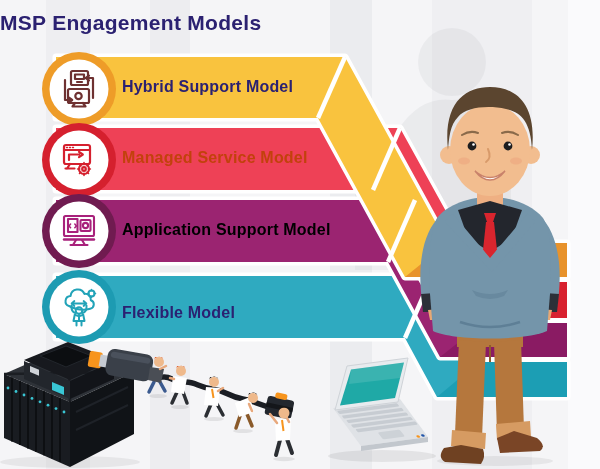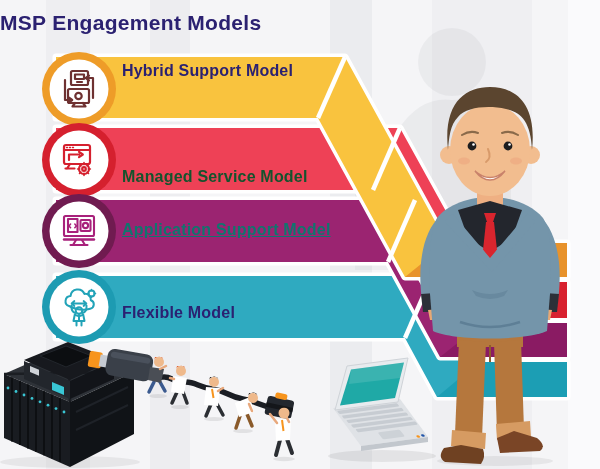--- a/index.html
+++ b/index.html
@@ -280,17 +280,17 @@
       <circle cx="508" cy="146" r="4.4" fill="#1D1D1F"></circle>
         <circle cx="509.5" cy="144.5" r="1.3" fill="#fff"></circle>
       <path d="M488,149 q4,9 -2,13" fill="none" stroke="#D89A6A" stroke-width="2" stroke-linecap="round"></path>
       <path d="M475,171 q15,13 30,0 q-7,9 -15,9 q-8,0 -15,-9 z" fill="#ffffff" stroke="#C9826A" stroke-width="1.5"></path>
       <ellipse cx="464" cy="161" rx="6" ry="3.5" fill="#ECA77F" opacity="0.65"></ellipse>
       <ellipse cx="516" cy="161" rx="6" ry="3.5" fill="#ECA77F" opacity="0.65"></ellipse>
     </g>
   </svg>
 
   <div class="title" style="color: rgb(43, 33, 113);">MSP Engagement Models</div>
-  <div class="banner-label" style="top: 62px; color: rgb(43, 33, 113);">Hybrid Support Model</div>
-  <div class="banner-label" style="top: 149px; color: #14532d; margin-top: 19px;">Managed Service Model</div>
-  <div class="banner-label" style="top: 221px; color: #0f766e; text-decoration: underline;">Application Support Model</div>
+  <div class="banner-label" style="top: 78px; color: rgb(43, 33, 113);">Hybrid Support Model</div>
+  <div class="banner-label" style="top: 149px; color: #c2410c;">Managed Service Model</div>
+  <div class="banner-label" style="top: 221px; color: #000000;">Application Support Model</div>
   <div class="banner-label" style="top: 304px; color: rgb(43, 33, 113);">Flexible Model</div>
 </div>
 
 </body></html>

